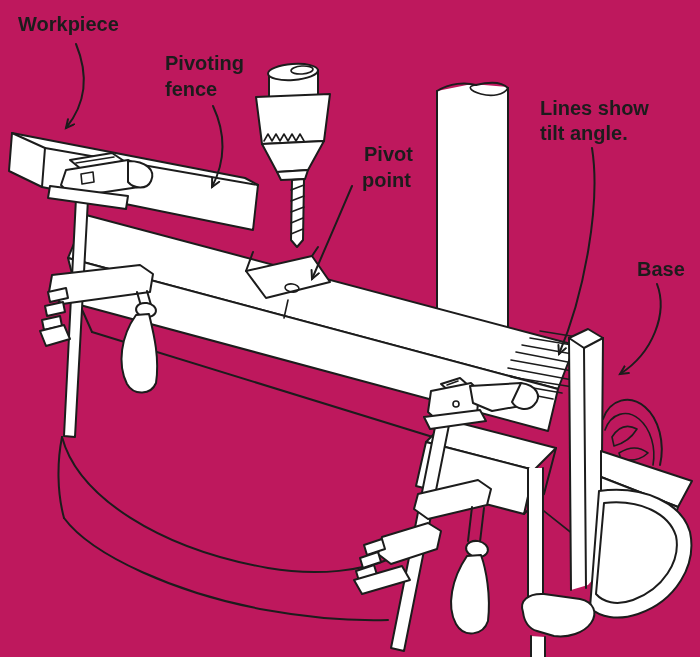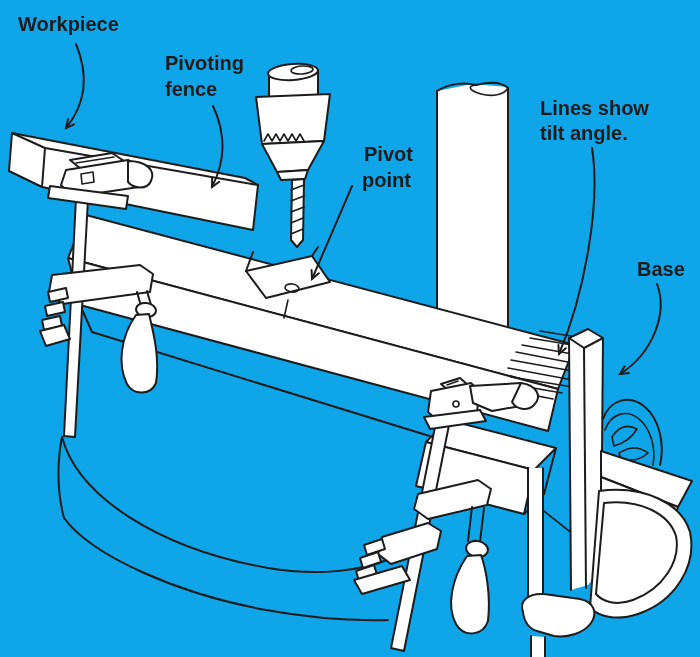--- a/index.html
+++ b/index.html
@@ -1,16 +1,16 @@
 <!DOCTYPE html>
 <html><head>
 <meta charset="utf-8">
 <style>
   html,body{margin:0;padding:0;background:#ffffff;}
-  .stage{width:700px;height:657px;position:relative;background:#0ea5e9;overflow:hidden;}
+  .stage{width:700px;height:657px;position:relative;background:#be185d;overflow:hidden;}
   svg{display:block;}
   .ink{stroke:#1c1c1c;stroke-width:2;fill:none;stroke-linecap:round;stroke-linejoin:round;}
   .ink-thin{stroke:#1c1c1c;stroke-width:1.6;fill:none;stroke-linecap:round;stroke-linejoin:round;}
   .fill{fill:#ffffff;}
   .nofill{fill:none;}
   text{font-family:"Liberation Sans", sans-serif;font-size:20px;font-weight:600;fill:#1c1c1c;}
 </style>
 </head>
 <body>
 

